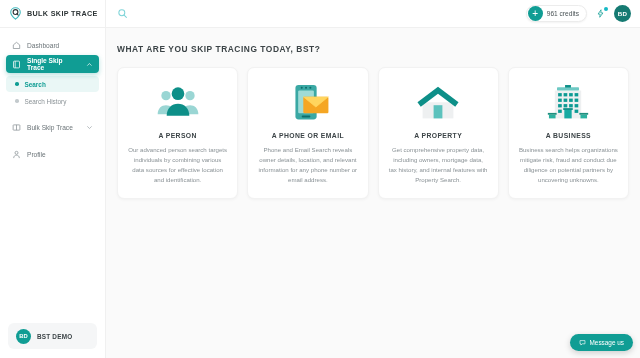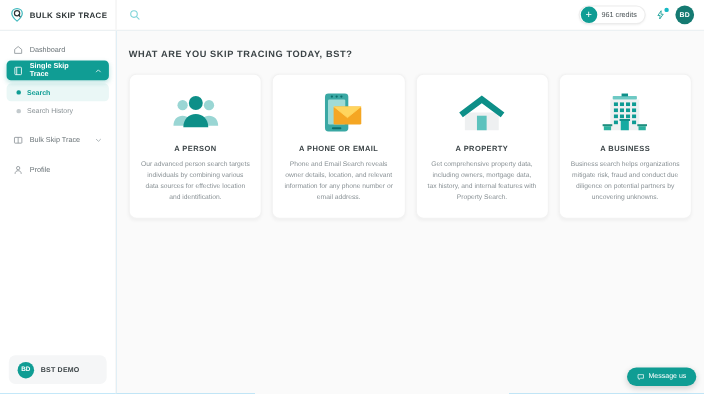--- a/index.html
+++ b/index.html
@@ -2,21 +2,21 @@
 <html><head>
 <meta charset="utf-8">
 <style>
   * { box-sizing: border-box; margin: 0; padding: 0; }
   html, body {
     width: 640px; height: 358px;
     font-family: "Liberation Sans", sans-serif;
     background: #fafafa;
     overflow: hidden;
   }
-  .app { position: relative; width: 640px; height: 358px; display: flex; flex-direction: column; background: #0ea5e9; }
+  .app { position: relative; width: 640px; height: 358px; display: flex; flex-direction: column; background: #fca5a5; }
 
   
   .header {
     height: 28px; min-height: 28px;
     background: #ffffff;
     display: flex; align-items: center;
     border-bottom: 1px solid #f0f0f0;
     position: relative; z-index: 5;
   }
   .brand {

